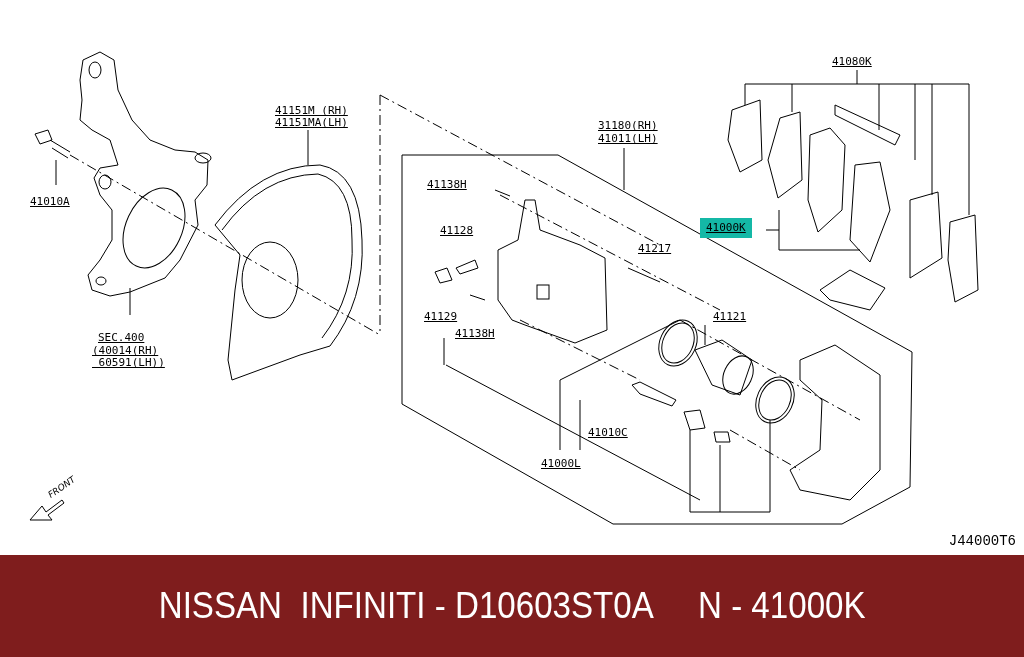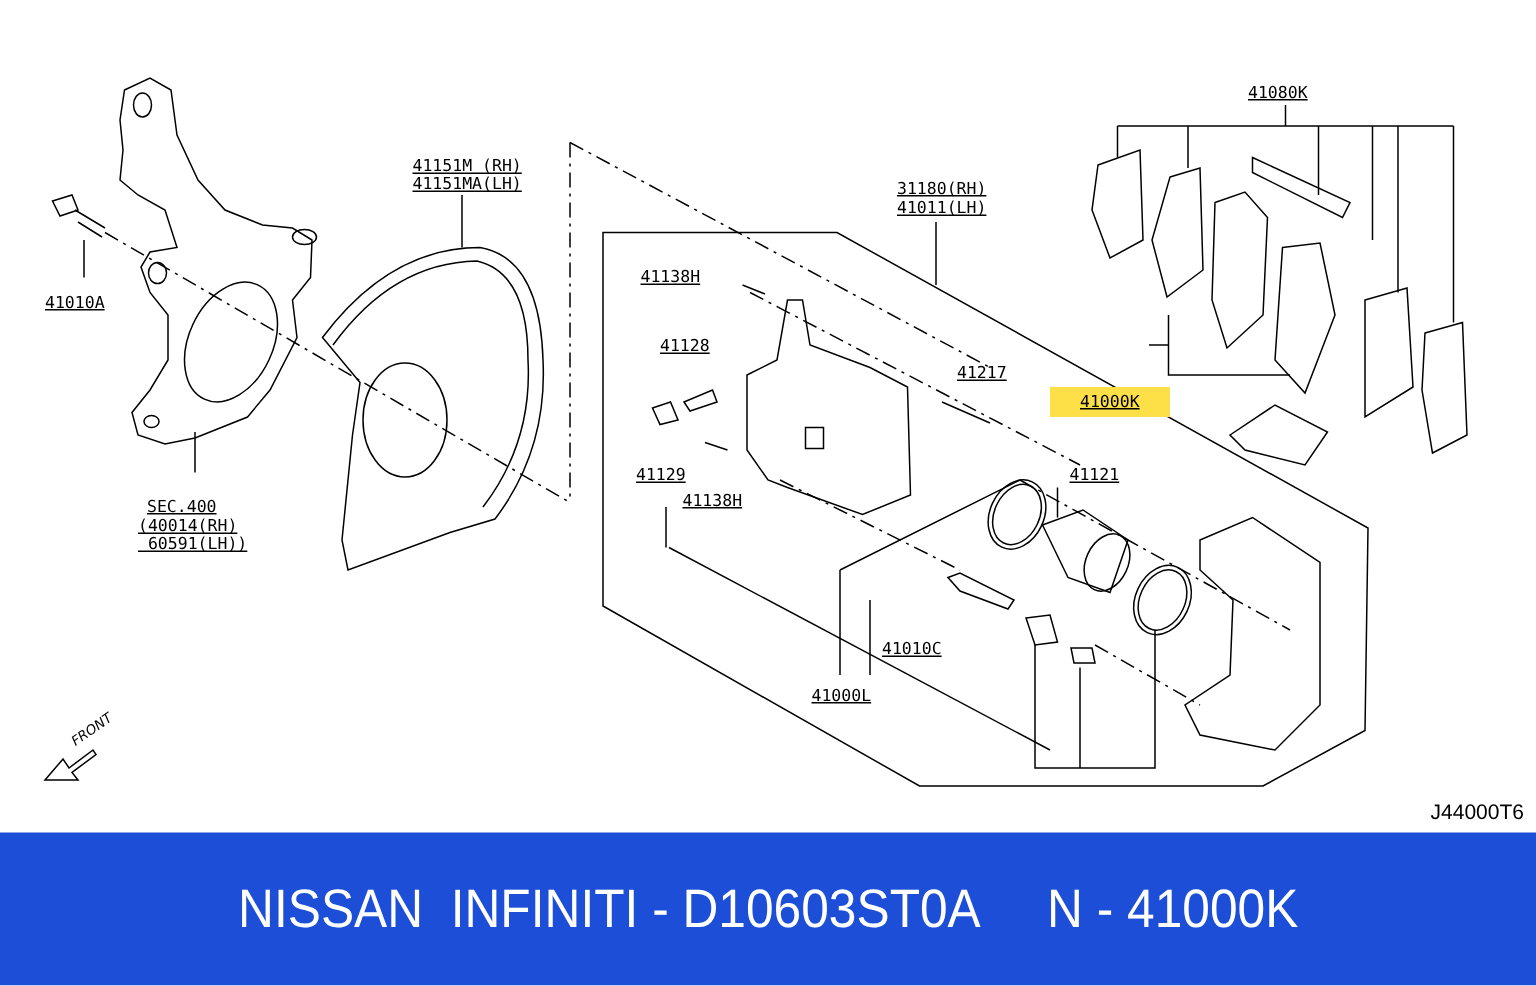--- a/index.html
+++ b/index.html
@@ -1,23 +1,23 @@
 <!DOCTYPE html>
 <html><head>
 <meta charset="utf-8">
 <style>
   html, body { margin: 0; padding: 0; }
   body { width: 1024px; height: 657px; background: #ffffff; position: relative; overflow: hidden; font-family: "DejaVu Sans", sans-serif; }
   #diagram { position: absolute; left: 0; top: 0; width: 1024px; height: 555px; background: #fff; }
   #diagram svg { position: absolute; left: 0; top: 0; }
   .lbl { position: absolute; font-family: "DejaVu Sans Mono", monospace; font-size: 11px; color: #000; line-height: 12px; white-space: pre; letter-spacing: 0px; text-decoration: underline; }
-  .hl { background: #fde047; padding: 4px 20px; margin-top: 40px; }
-  #footer { position: absolute; left: 0; top: 555px; width: 1024px; height: 102px; background: #1d4ed8; display: flex; align-items: center; justify-content: center; }
+  .hl { background: #14b8a6; padding: 4px 6px; }
+  #footer { position: absolute; left: 0; top: 555px; width: 1024px; height: 102px; background: #7f1d1d; display: flex; align-items: center; justify-content: center; }
   #footer-text { color: #ffffff; font-family: "Liberation Sans", sans-serif; font-size: 36px; letter-spacing: 0px; transform: scaleX(0.92); white-space: pre; }
-  #diagram-code { position: absolute; right: 8px; top: 533px; font-family: Liberation Sans, sans-serif; font-size: 14px; color: #000; }
+  #diagram-code { position: absolute; right: 8px; top: 533px; font-family: Liberation Mono, monospace; font-size: 14px; color: #000; }
   #front-label { position: absolute; left: 52px; top: 490px; font-family: "DejaVu Sans", sans-serif; font-size: 9px; font-style: italic; transform: rotate(-35deg); transform-origin: left bottom; }
 </style>
 </head>
 <body>
 
 <div id="diagram">
   <svg width="1024" height="555" viewBox="0 0 1024 555" fill="none" stroke="#000" stroke-width="1">
 
     <g>
       <path d="M83 60 L100 52 L114 60 L118 90 L132 120 L150 140 L175 150 L195 152 L208 160 L207 185 L195 200 L198 225 L180 260 L165 278 L130 292 L110 296 L92 290 L88 275 L100 260 L112 240 L112 210 L100 195 L94 178 L100 168 L118 165 L110 140 L92 130 L80 120 L82 100 L80 80 Z"></path>

